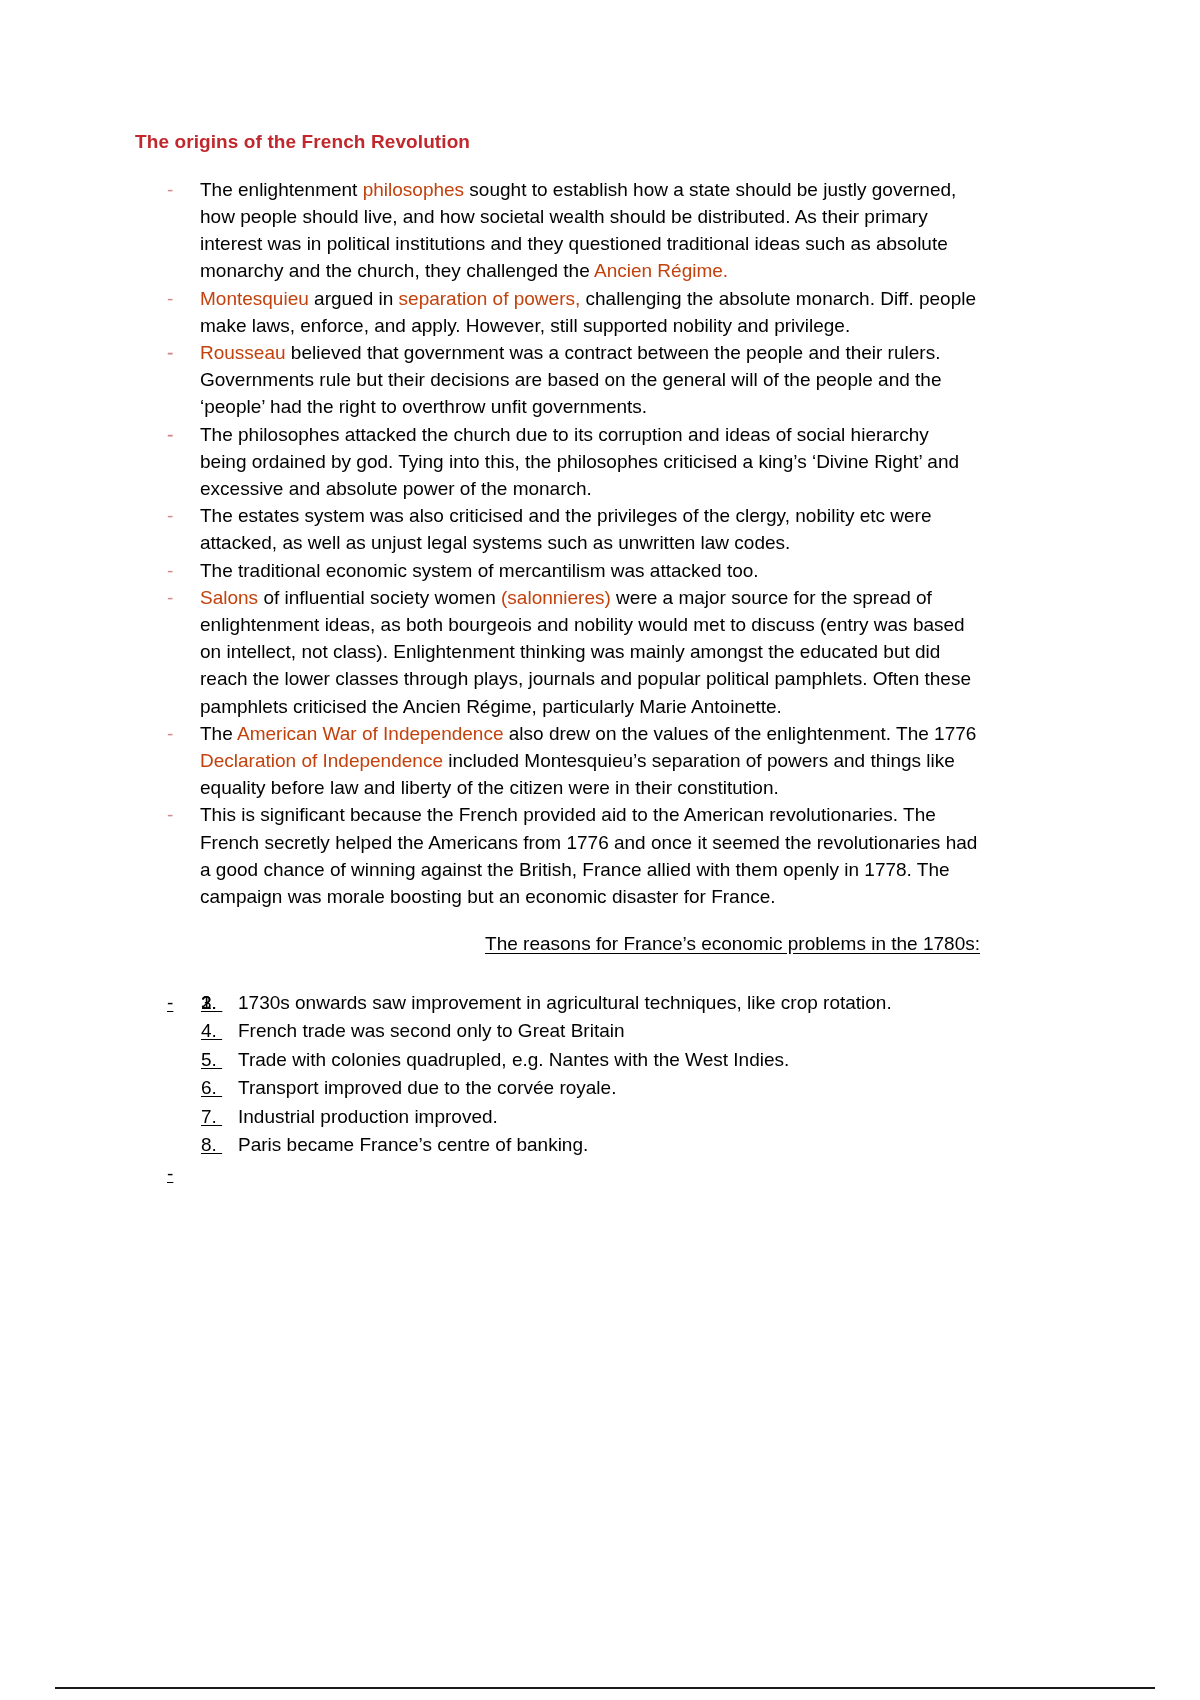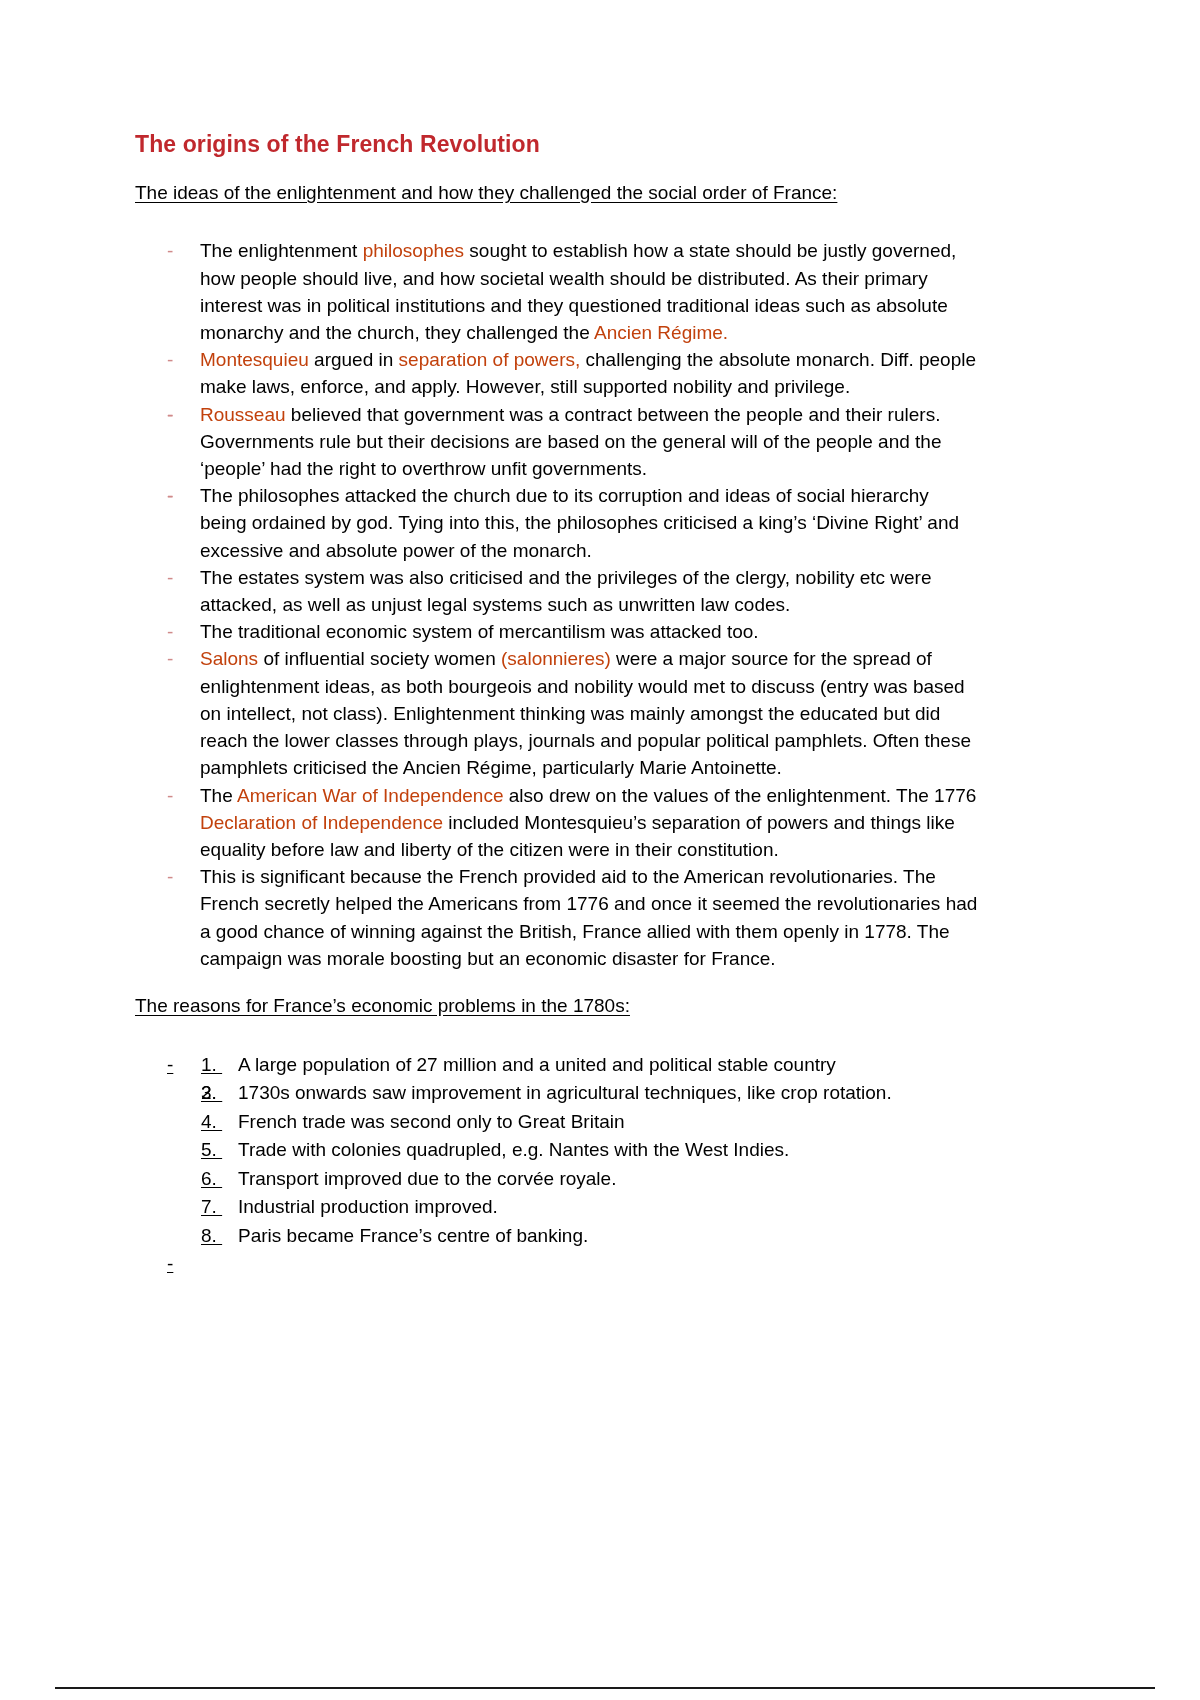--- a/index.html
+++ b/index.html
@@ -19,21 +19,21 @@
     box-sizing: border-box;
     overflow: hidden;
   }
   .content {
     position: absolute;
     left: 135px;
     top: 130px;
     width: 845px;
   }
   .doc-title {
-    font-size: 23px;
+    font-size: 19px;
     font-weight: bold;
     color: #C0282D;
     letter-spacing: 0.1px;
     margin: 0 0 22px 0;
     line-height: 1.25;
   }
   .section-heading {
     font-size: 19px;
     color: #000000;
     text-decoration: underline;
@@ -91,20 +91,21 @@
     line-height: 28.5px;
     text-decoration: underline;
     text-underline-offset: 2px;
     white-space: pre;
   }
   .red {
     color: #c2410c;
   }
   .gap-before {
     margin-top: 22px;
+    text-align: right;
   }
   .gap-after {
     margin-bottom: 20px;
   }
   .footer-rule {
     position: absolute;
     left: 55px;
     top: 1687px;
     width: 1100px;
     height: 0;
@@ -112,23 +113,20 @@
   }
 </style>
 </head>
 <body>
 
 <div class="page">
   <div class="content">
 
     <h1 class="doc-title">The origins of the French Revolution</h1>
 
-    <div class="section-heading-wrap">
-      <span class="section-heading">The ideas of the enlightenment and how they challenged the social order of France:</span>
-    </div>
 
     <ul class="bullet-list gap-after" id="list-1">
         <li class="bullet-item"><span class="dash">-</span><span><span>The enlightenment </span><span class="red">philosophes</span><span> sought to establish how a state should be justly governed, how people should live, and how societal wealth should be distributed. As their primary interest was in political institutions and they questioned traditional ideas such as absolute monarchy and the church, they challenged the </span><span class="red">Ancien Régime.</span></span></li>
         <li class="bullet-item"><span class="dash">-</span><span><span class="red">Montesquieu</span><span> argued in </span><span class="red">separation of powers,</span><span> challenging the absolute monarch. Diff. people make laws, enforce, and apply. However, still supported nobility and privilege.</span></span></li>
         <li class="bullet-item"><span class="dash">-</span></li>
         <li class="bullet-item"><span class="dash">-</span><span><span class="red">Rousseau</span><span> believed that government was a contract between the people and their rulers. Governments rule but their decisions are based on the general will of the people and the ‘people’ had the right to overthrow unfit governments.</span></span></li>
         <li class="bullet-item"><span class="dash">-</span></li>
         <li class="bullet-item"><span class="dash">-</span><span><span>The philosophes attacked the church due to its corruption and ideas of social hierarchy being ordained by god. Tying into this, the philosophes criticised a king’s ‘Divine Right’ and excessive and absolute power of the monarch.</span></span></li>
         <li class="bullet-item"><span class="dash">-</span><span><span>The estates system was also criticised and the privileges of the clergy, nobility etc were attacked, as well as unjust legal systems such as unwritten law codes.</span></span></li>
         <li class="bullet-item"><span class="dash">-</span><span><span>The traditional economic system of mercantilism was attacked too.</span></span></li>
@@ -141,21 +139,21 @@
       <span class="section-heading">The reasons for France’s economic problems in the 1780s:</span>
     </div>
 
     <ul class="bullet-list">
       <li class="bullet-item dash-dark">
         <span class="dash">-</span>
       </li>
     </ul>
 
     <ol class="num-list" id="numlist">
-        <li class="num-item"><span class="num">1. </span><span>A large population of 27 million and a united and political stable country</span></li>
+        <li class="num-item"><span class="num">1. </span></li>
         <li class="num-item"><span class="num">2. </span></li>
         <li class="num-item"><span class="num">3. </span><span>1730s onwards saw improvement in agricultural techniques, like crop rotation.</span></li>
         <li class="num-item"><span class="num">4. </span><span>French trade was second only to Great Britain</span></li>
         <li class="num-item"><span class="num">5. </span><span>Trade with colonies quadrupled, e.g. Nantes with the West Indies.</span></li>
         <li class="num-item"><span class="num">6. </span><span>Transport improved due to the corvée royale.</span></li>
         <li class="num-item"><span class="num">7. </span><span>Industrial production improved.</span></li>
         <li class="num-item"><span class="num">8. </span><span>Paris became France’s centre of banking.</span></li>
       </ol>
 
     <ul class="bullet-list">

